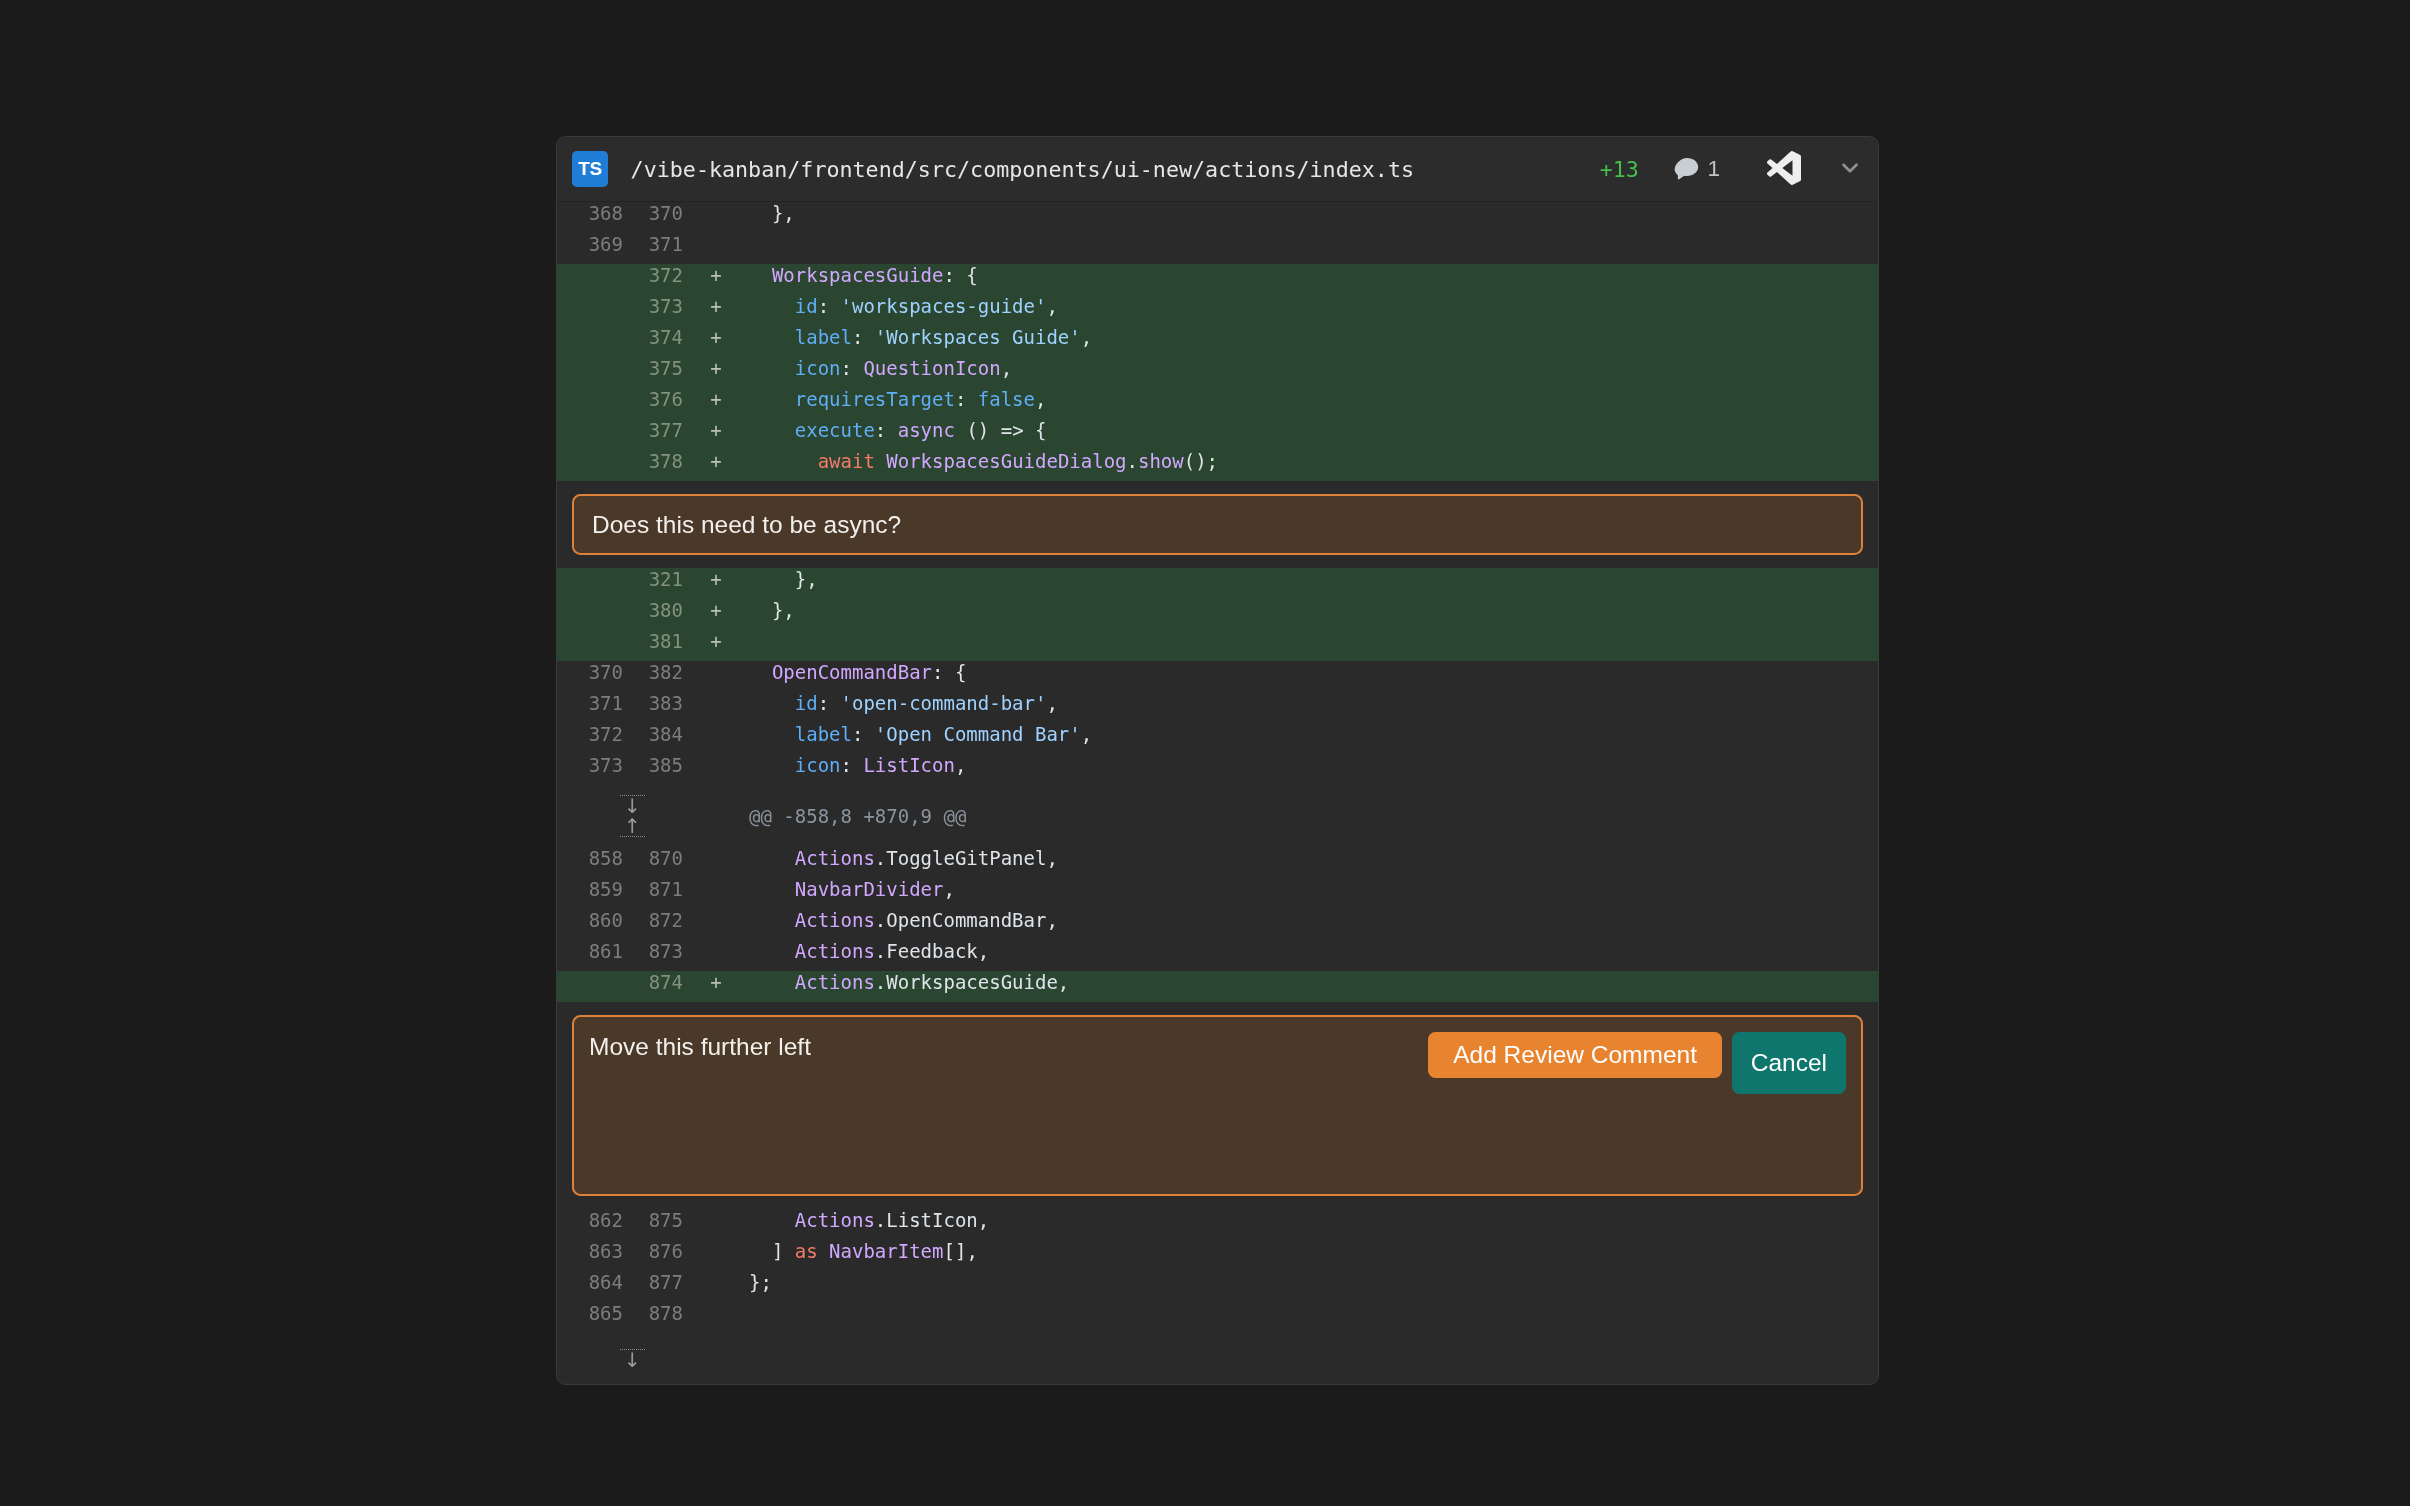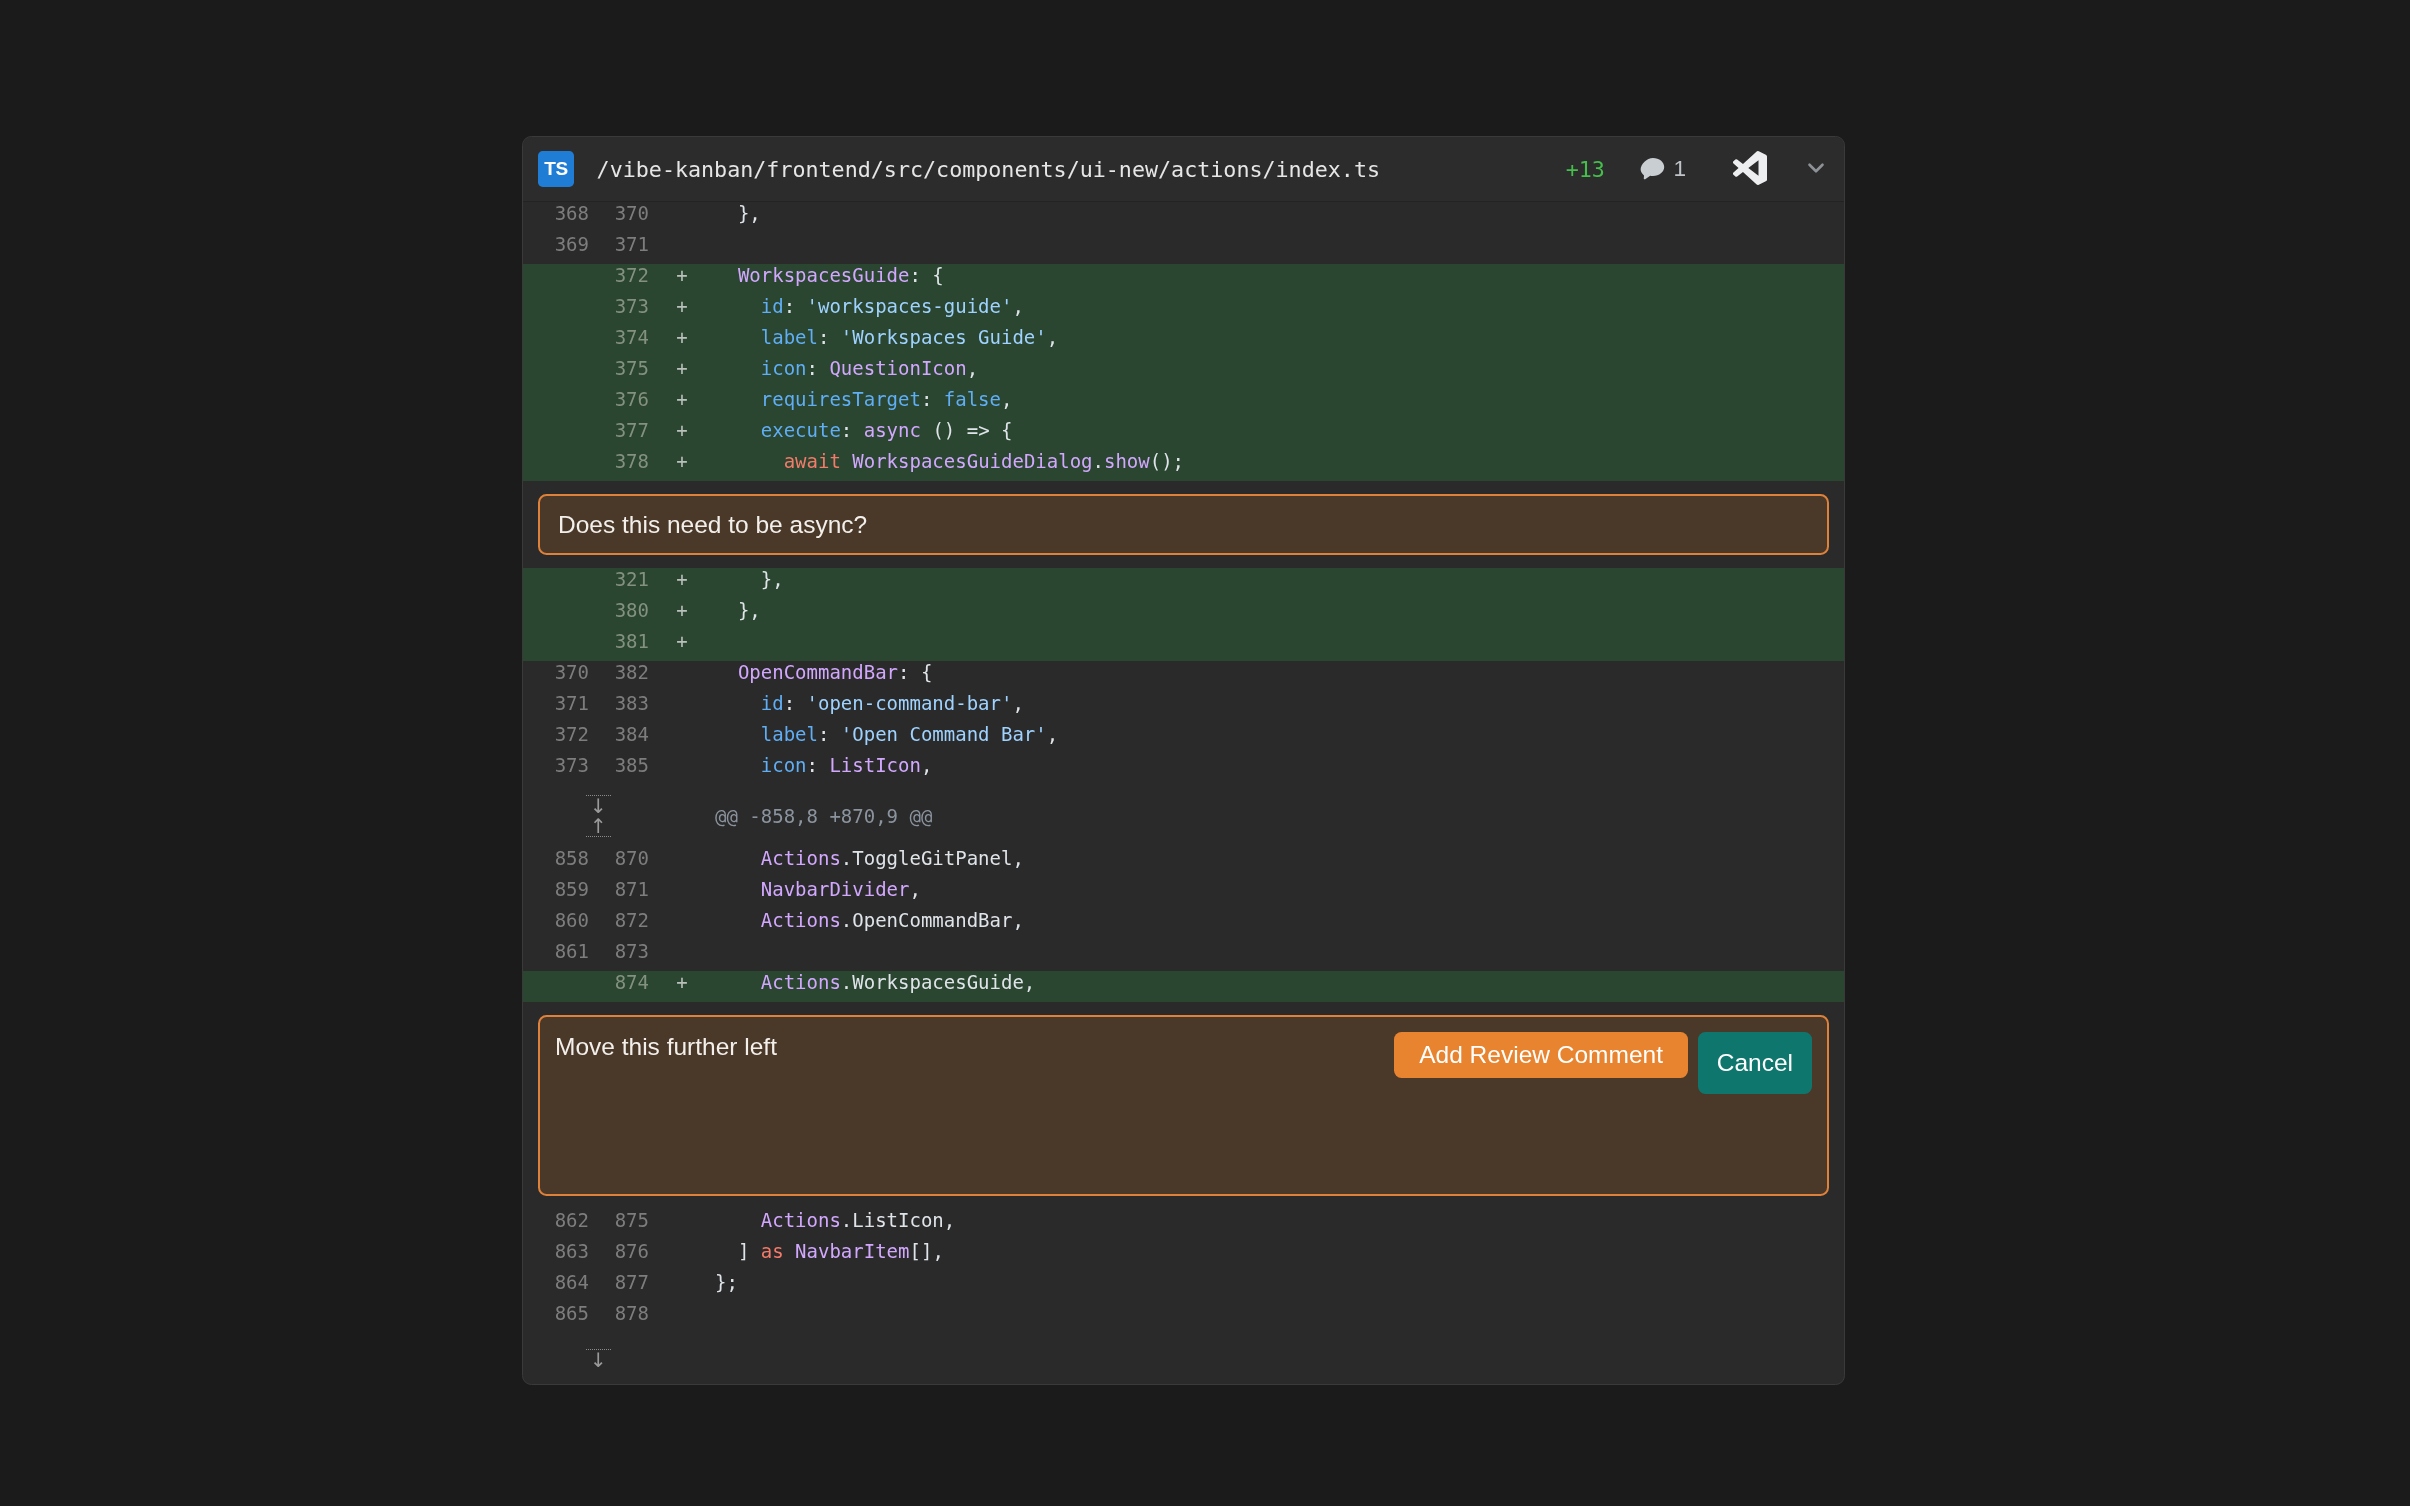--- a/index.html
+++ b/index.html
@@ -1,21 +1,21 @@
 <!DOCTYPE html>
 <html style="font-size:15px"><head>
 <meta charset="utf-8">
 <style>
   html,body{margin:0;padding:0;}
   body{
     width:2411px;height:1507px;overflow:hidden;position:relative;
     background:#1b1b1b;font-family:"Liberation Sans",sans-serif;
   }
   .panel{
-    position:absolute;left:522px;top:136px;width:1323px;
+    position:absolute;left:556px;top:136px;width:1323px;
     background:#2a2a2a;border:0.9px solid #3a3a3a;border-radius:9.4px;
     overflow:hidden;box-sizing:border-box;
   }
   
   .hdr{
     height:64px;background:#2c2c2c;border-bottom:0.9px solid #232323;
     display:flex;align-items:center;padding:0 15px;
   }
   .ts-badge{
     width:36px;height:36px;border-radius:4.7px;background:#1f7dd6;flex:none;
@@ -239,20 +239,21 @@
       <div class="crow">
         <div class="ln">860</div>
         <div class="ln n2">872</div>
         <div class="mk"></div>
         <div class="code"><span class="tk-w">    </span><span class="tk-p">Actions</span><span class="tk-w">.OpenCommandBar,</span></div>
       </div>
       <div class="crow">
         <div class="ln">861</div>
         <div class="ln n2">873</div>
         <div class="mk"></div>
+        <div class="code"><span class="tk-w">    </span><span class="tk-p">Actions</span><span class="tk-w">.Feedback,</span></div>
       </div>
       <div class="crow add">
         <div class="ln"></div>
         <div class="ln n2">874</div>
         <div class="mk">+</div>
         <div class="code"><span class="tk-w">    </span><span class="tk-p">Actions</span><span class="tk-w">.WorkspacesGuide,</span></div>
       </div>
       <div class="editor">
         <div class="etext">Move this further left</div>
         <div class="btnrow">

